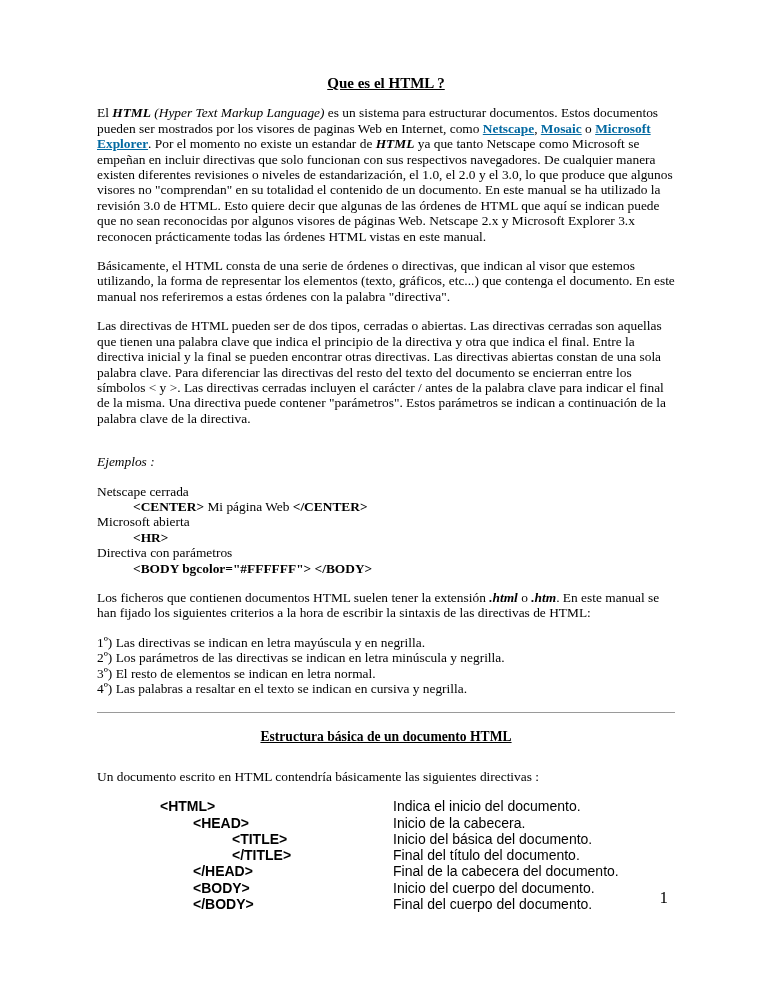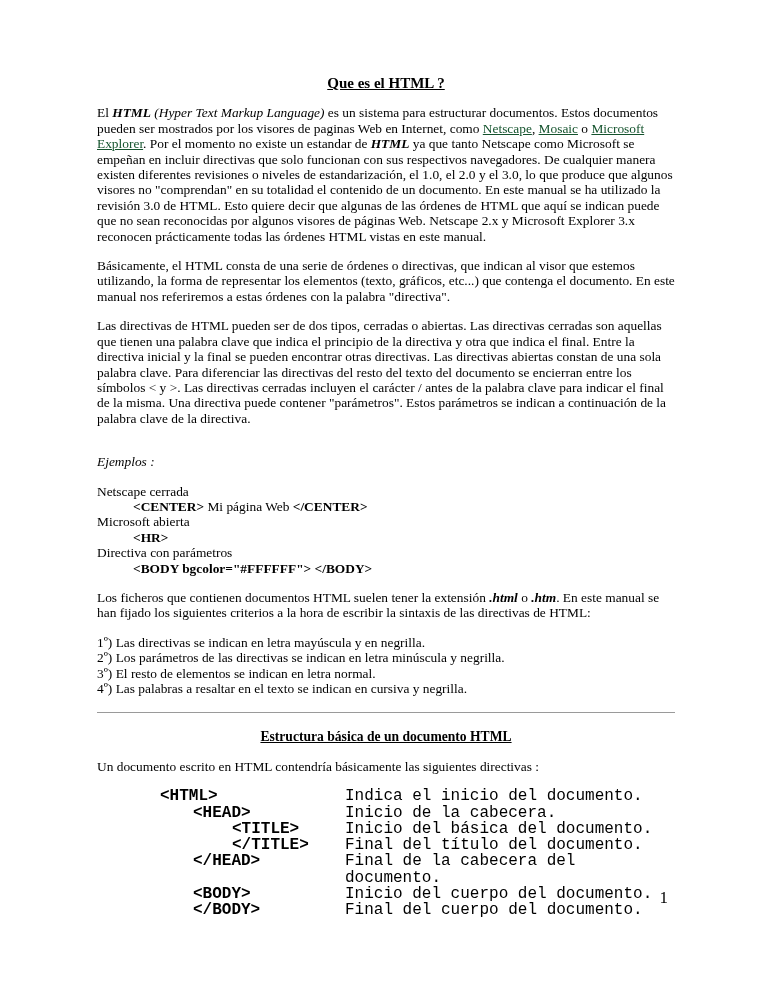--- a/index.html
+++ b/index.html
@@ -11,42 +11,42 @@
   }
   .page { position:absolute; left:97px; top:76px; width:578px; }
   .doc-title {
     text-align:center; font-weight:bold; text-decoration:underline;
     font-size:15px; margin-bottom:14px;
   }
   .para { margin:14px 0; text-align:left; }
   .bi { font-weight:bold; font-style:italic; }
   .it { font-style:italic;margin-top:28px; }
   .b  { font-weight:bold; }
-  a.doclink { color:#14532d; text-decoration:underline; cursor:pointer; }
+  a.doclink { color:#0369a1; text-decoration:underline; cursor:pointer;font-weight:bold; }
   .line { }
   .tagline { padding-left:36px; }
   .criteria-block { margin:14px 0; }
   .rule {
     border:none; border-top:1px solid #9a9a9a; height:0;
     margin:16px 0 0 0;
   }
   .section-title {
     text-align:center; font-weight:bold; text-decoration:underline;
-    font-size:13.6px; margin:16px 0 14px 0;
+    font-size:13.6px; margin:16px 0 24px 0;
   }
   .code-block {
-    font-family:Liberation Mono, monospace; font-size:16px;
+    font-family:Liberation Sans, sans-serif; font-size:14px;
     line-height:16.3px; margin:14px 0 0 63px;
   }
   .code-row { display:flex; }
   .code-tag { width:185px; font-weight:bold; flex:0 0 185px; }
   .ind0 { padding-left:0; }
   .ind1 { padding-left:33px; }
   .ind2 { padding-left:72px; }
-  .code-desc { flex:1; }
+  .code-desc { flex:1;margin-left:48px; }
   .page-number {
     position:absolute; top:890px; right:100px; font-size:17px;
     font-family:"Liberation Serif", serif;
   }
 </style>
 </head>
 <body>
 
 <div class="page">
 

